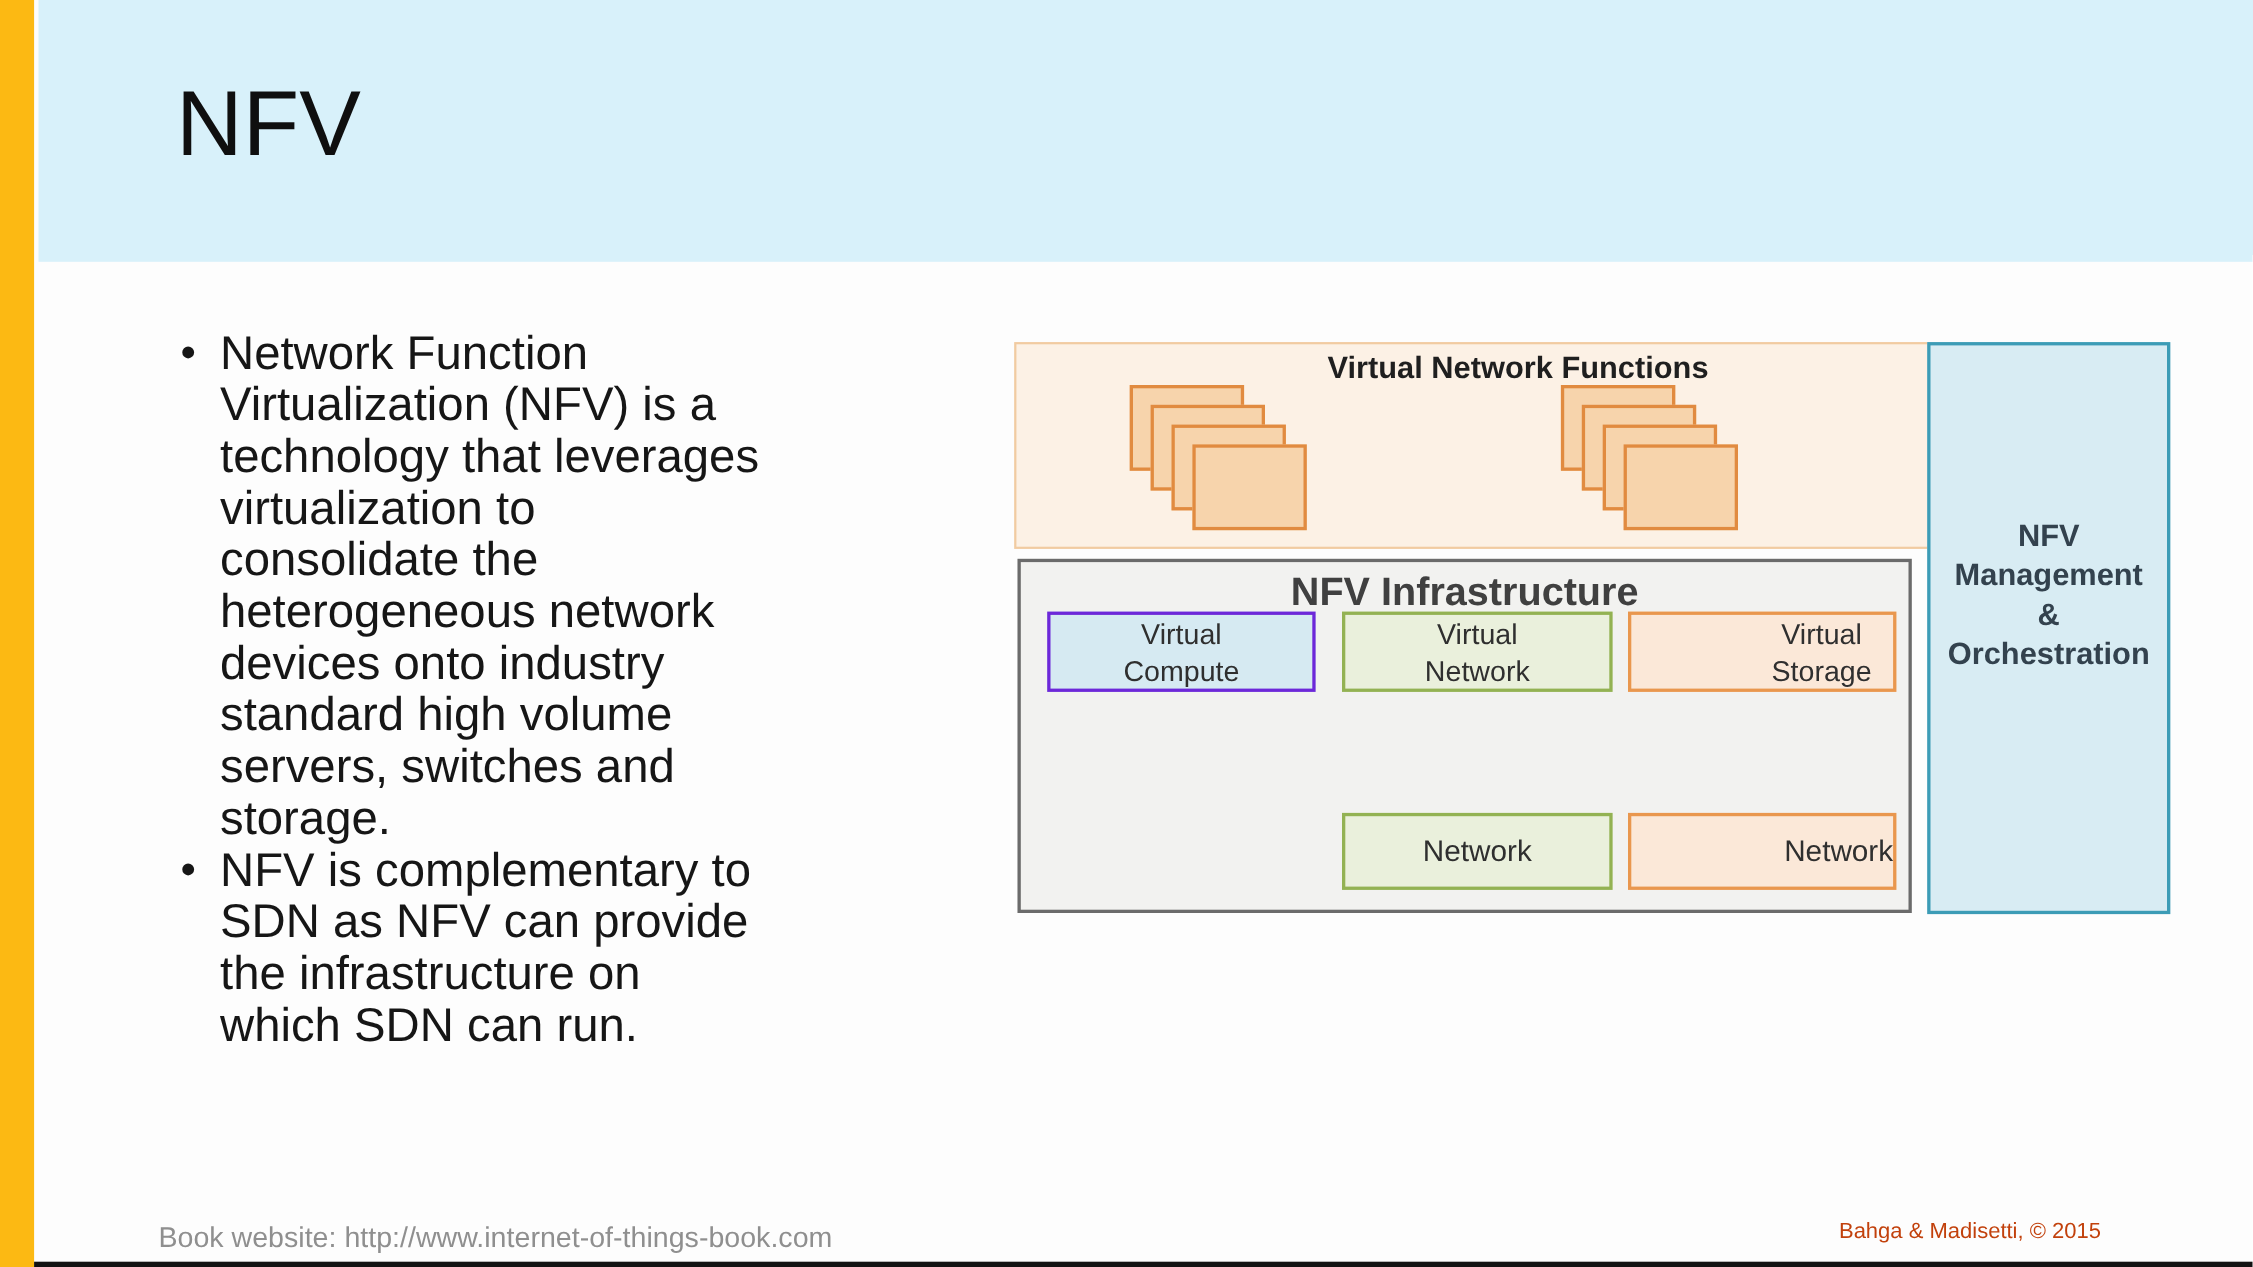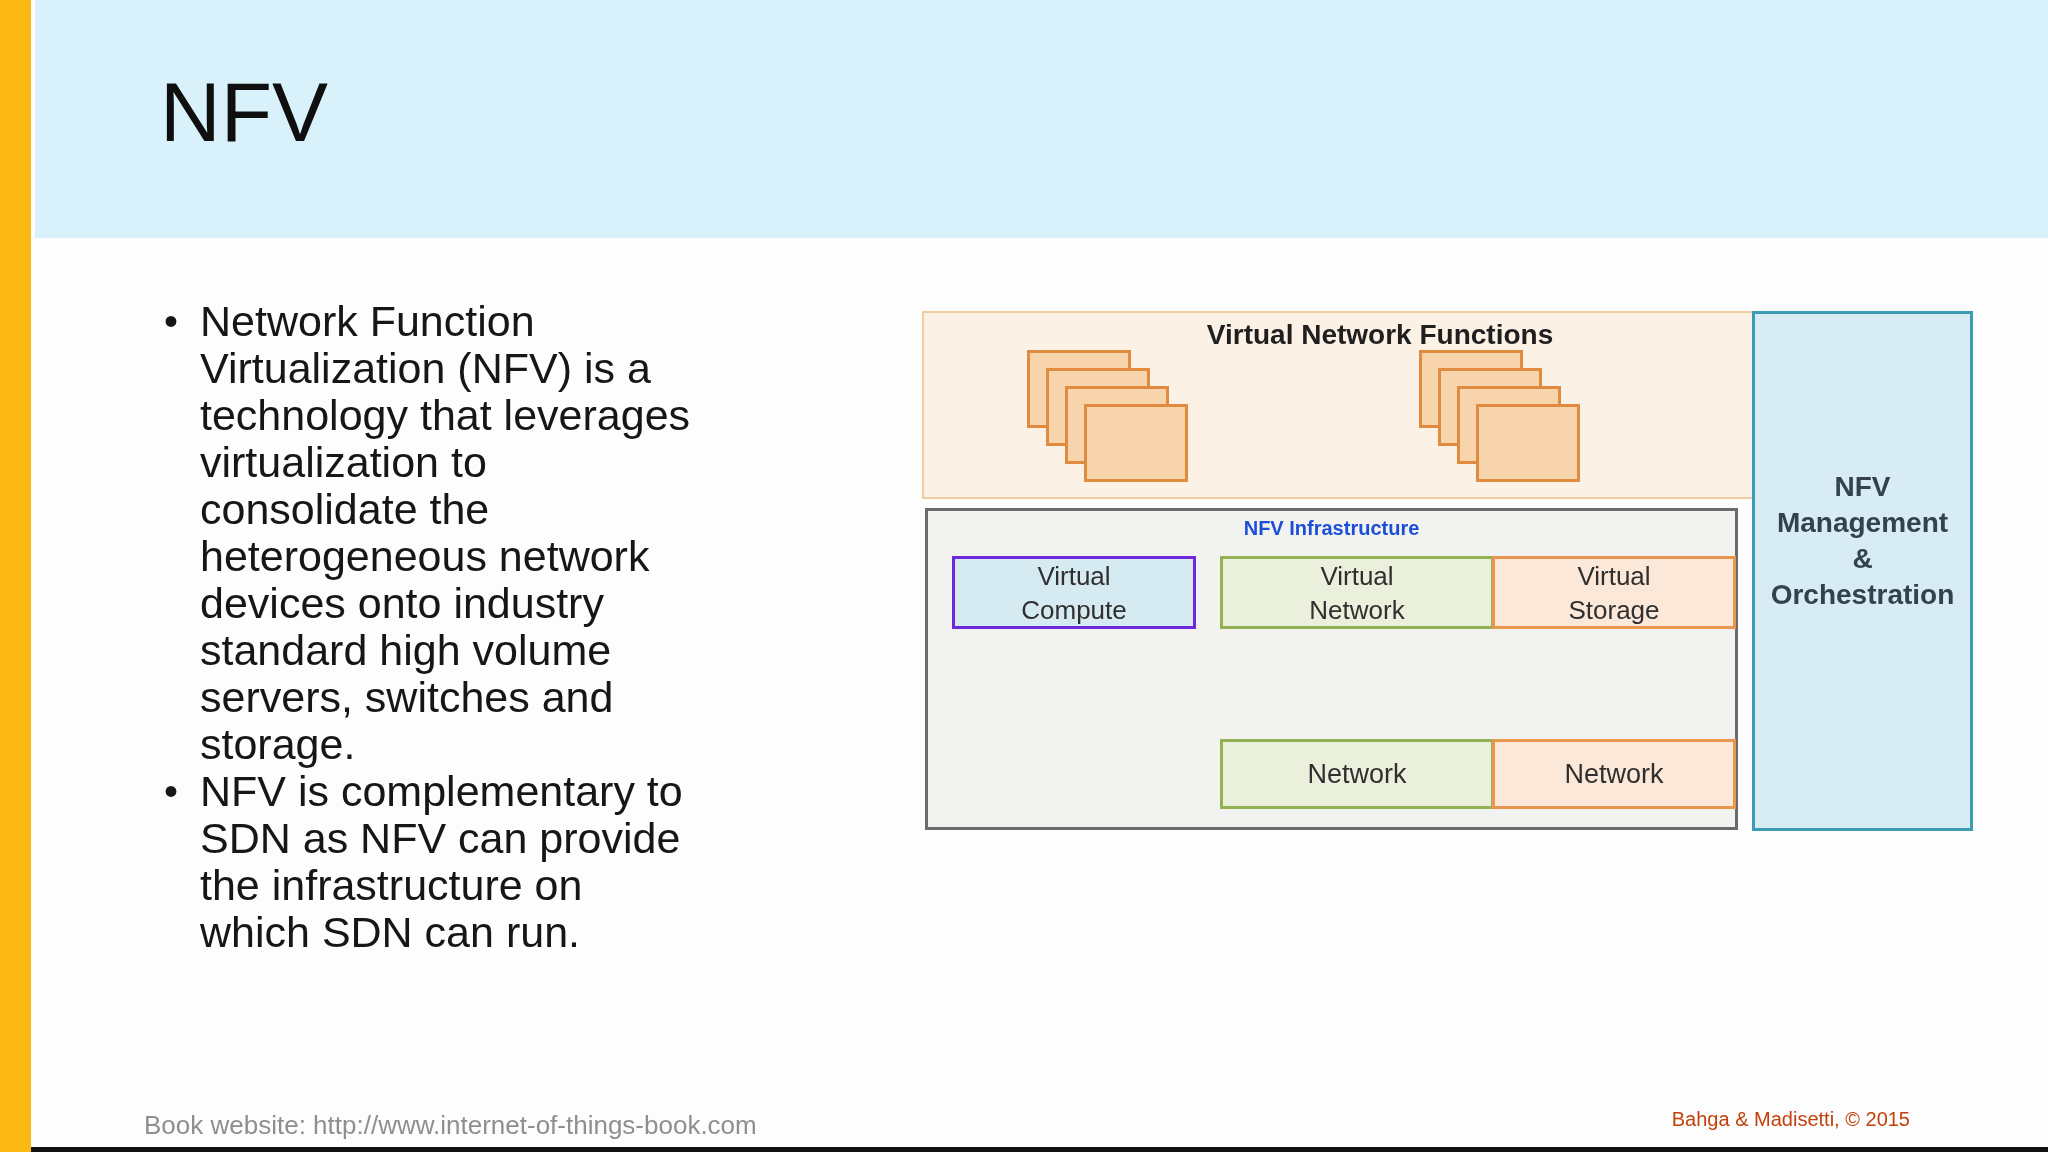--- a/index.html
+++ b/index.html
@@ -95,45 +95,45 @@
   .infra-box {
     left: 925px; top: 508px;
     width: 813px; height: 322px;
     background: #F2F2F0;
     border: 3px solid #6B6B6B;
   }
   .infra-title {
     position: absolute;
     left: 0; right: 0; top: 6px;
     text-align: center;
-    font-size: 20px;
-    font-weight: 700;
-    color: #1d4ed8;
+    font-size: 36px;
+    font-weight: 700;
+    color: #404040;
   }
 
   .cell {
     position: absolute;
     display: flex;
     align-items: center;
     justify-content: center;
     text-align: center;
     font-size: 26px;
     color: #2F2F2F;
   }
   .cell .wrap2 { width: 130px; line-height: 34px; }
 
   .c-blue   { background: #D6EAF2; border: 3px solid #6d28d9; }
   .c-green  { background: #EAF0DC; border: 3px solid #93B253; }
   .c-orange { background: #FBE8D8; border: 3px solid #E9974E; }
 
   .row1 { top: 45px;  width: 244px; height: 73px; }
   .row3 { top: 228px; width: 244px; height: 70px; font-size: 27px; }
   .col1 { left: 24px; }
-  .col2 { left: 292px; width: 274px; }
-  .col3 { left: 564px; }
+  .col2 { left: 292px; width: 246px; }
+  .col3 { left: 552px; justify-content: flex-end; }
 
   .virt-layer {
     position: absolute;
     left: 24px; top: 132px;
     width: 777px; height: 86px;
     display: flex;
     align-items: center;
     justify-content: center;
     font-size: 30px;
     font-weight: 700;

